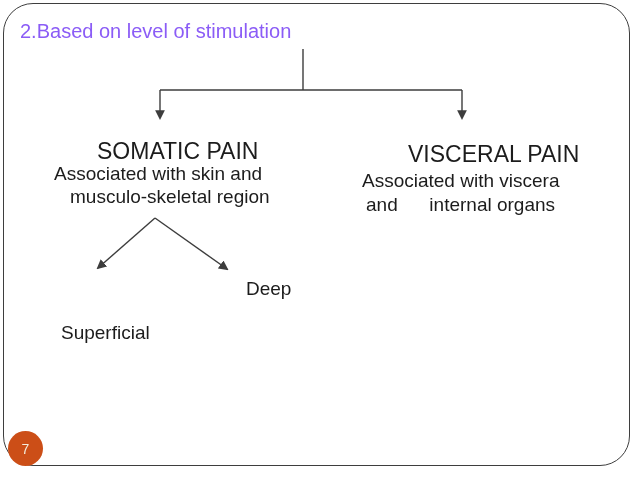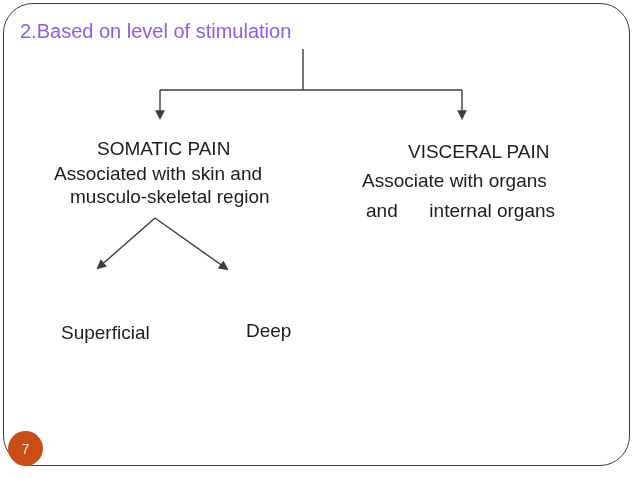--- a/index.html
+++ b/index.html
@@ -21,23 +21,23 @@
     background: #ffffff;
   }
   .abs { position: absolute; white-space: nowrap; }
   .title {
     left: 0; top: 20px; width: 620px;
     text-align: left;
     font-size: 20px;
     color: #8b5cf6;
     padding-left: 20px;
   }
-  .node-heading { font-size: 19px; }
+  .node-heading { font-size: 23px; }
   .node-desc { font-size: 19px; }
-  .pre-space { white-space: pre; margin-top: 6px; }
+  .pre-space { white-space: pre; }
   .leaf-label { font-size: 19px; }
   svg.connectors {
     position: absolute; left: 0; top: 0;
     width: 638px; height: 478px;
     pointer-events: none;
   }
   .page-badge {
     position: absolute;
     left: 8px; top: 431px;
     width: 35px; height: 35px;
@@ -71,21 +71,21 @@
   </g>
 </svg>
 
 <div class="abs title">2.Based on level of stimulation</div>
 
 <div class="abs node-heading" style="left:97px; top:138px;">SOMATIC PAIN</div>
 <div class="abs node-desc" style="left:54px; top:163px;">Associated with skin and</div>
 <div class="abs node-desc" style="left:70px; top:186px;">musculo-skeletal region</div>
 
 <div class="abs node-heading" style="left:408px; top:141px;">VISCERAL PAIN</div>
-<div class="abs node-desc" style="left:362px; top:170px;">Associate with organs</div>
+<div class="abs node-desc" style="left:362px; top:170px;">Associated with viscera</div>
 <div class="abs node-desc pre-space" style="left:366px; top:194px;">and      internal organs</div>
 
 <div class="abs leaf-label" style="left:61px; top:278px;margin-top:44px;">Superficial</div>
-<div class="abs leaf-label" style="left:246px; top:278px;margin-top:42px;">Deep</div>
+<div class="abs leaf-label" style="left:246px; top:278px;">Deep</div>
 
 <div class="page-badge">
   <span>7</span>
 </div>
 
 </body></html>

